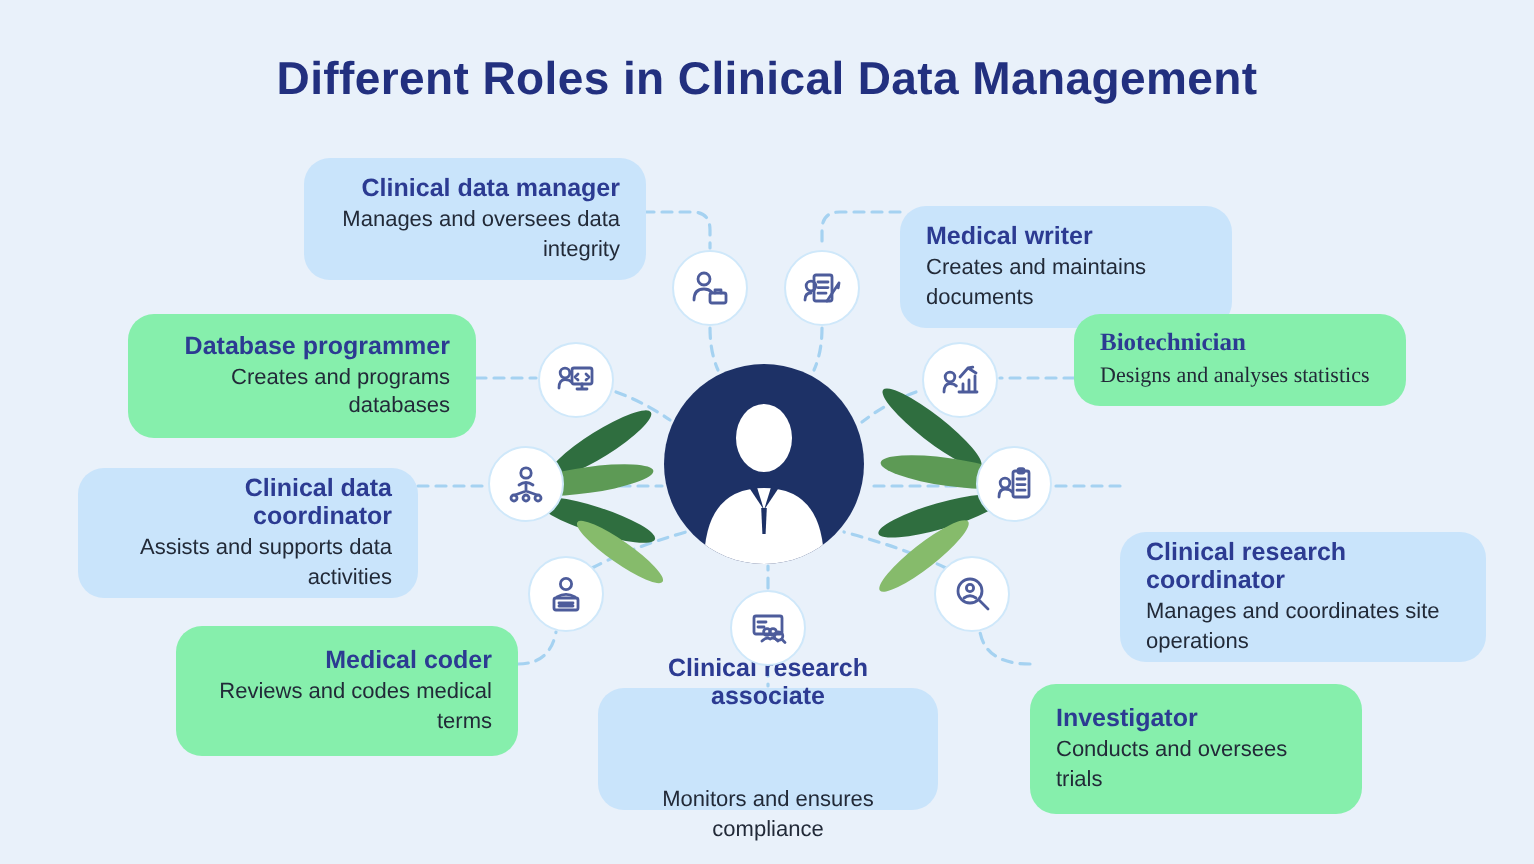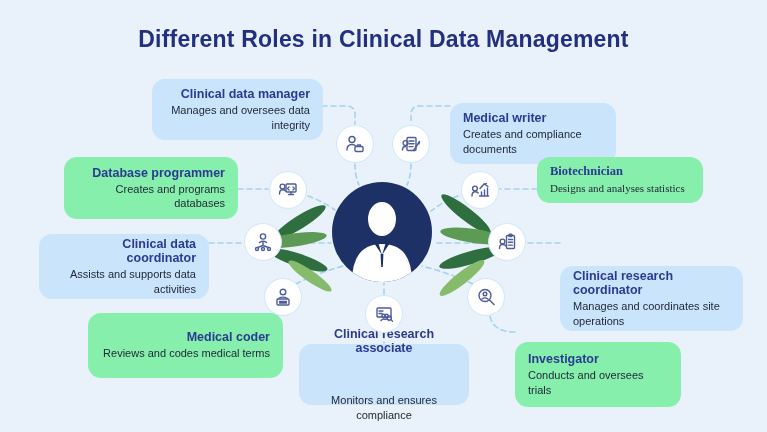--- a/index.html
+++ b/index.html
@@ -18,21 +18,21 @@
   .card.left{text-align:left;}
   .card.center{text-align:center;gap:36px;}
   .card .name{font-size:12.5px;font-weight:700;color:#2c3b92;margin-bottom:2px;}
   .card .desc{font-size:11px;line-height:1.28;color:#222a38;}
   #card-manager   {left:152px;top:79px; width:171px;height:61px;}
   #card-writer    {left:450px;top:79px; width:166px;height:61px;margin-top:24px;}
   #card-dbprog    {left:64px; top:157px;width:174px;height:62px;}
   #card-biotech   {left:537px;top:157px;width:166px;height:46px;font-family:Liberation Serif, serif;}
   #card-datacoord {left:39px; top:234px;width:170px;height:65px;}
   #card-rescoord  {left:560px;top:234px;width:183px;height:65px;margin-top:32px;}
-  #card-coder     {left:88px; top:313px;width:195px;height:65px;}
+  #card-coder     {left:88px; top:313px;width:171px;height:65px;}
   #card-invest    {left:515px;top:313px;width:166px;height:65px;margin-top:29px;}
   #card-assoc     {left:299px;top:344px;width:170px;height:61px;}
   
   .bubble{position:absolute;z-index:3;width:38px;height:38px;border-radius:50%;
           background:#ffffff;border:1.5px solid #cfe8fa;box-sizing:border-box;
           display:flex;align-items:center;justify-content:center;}
   #ic-manager  {left:336px;top:125px;}
   #ic-writer   {left:392px;top:125px;}
   #ic-dbprog   {left:269px;top:171px;}
   #ic-biotech  {left:461px;top:171px;}
@@ -108,21 +108,21 @@
       <path d="M48.6,72 L51.4,72 L50.8,85 L49.2,85 Z" fill="#1d3166"></path>
     </g>
   </svg>
 
   <div class="card light right" id="card-manager">
     <div class="name">Clinical data manager</div>
     <div class="desc">Manages and oversees data integrity</div>
   </div>
   <div class="card light left" id="card-writer">
     <div class="name">Medical writer</div>
-    <div class="desc">Creates and compliance documents</div>
+    <div class="desc">Creates and maintains documents</div>
   </div>
   <div class="card medium right" id="card-dbprog">
     <div class="name">Database programmer</div>
     <div class="desc">Creates and programs databases</div>
   </div>
   <div class="card medium left" id="card-biotech">
     <div class="name">Biotechnician</div>
     <div class="desc">Designs and analyses statistics</div>
   </div>
   <div class="card light right" id="card-datacoord">

